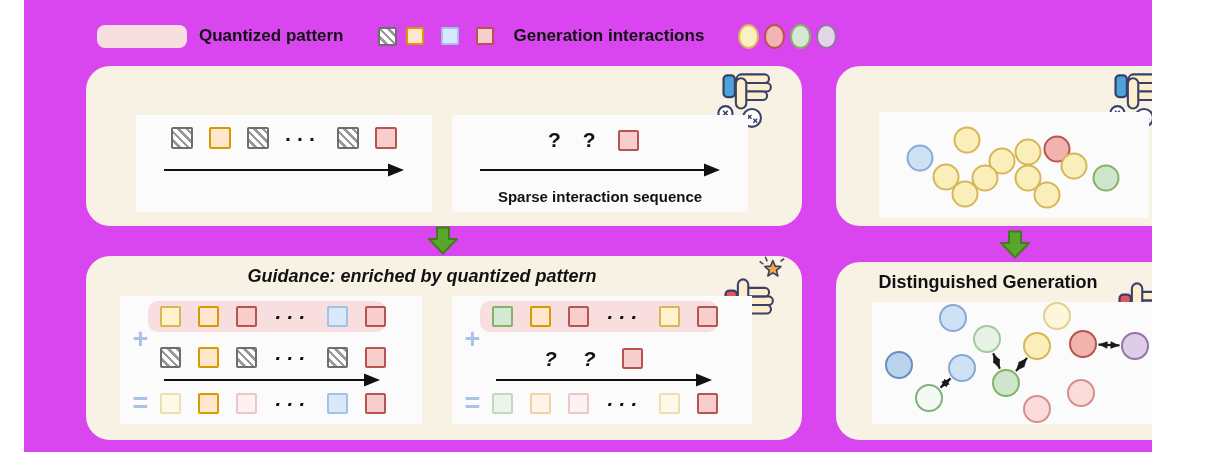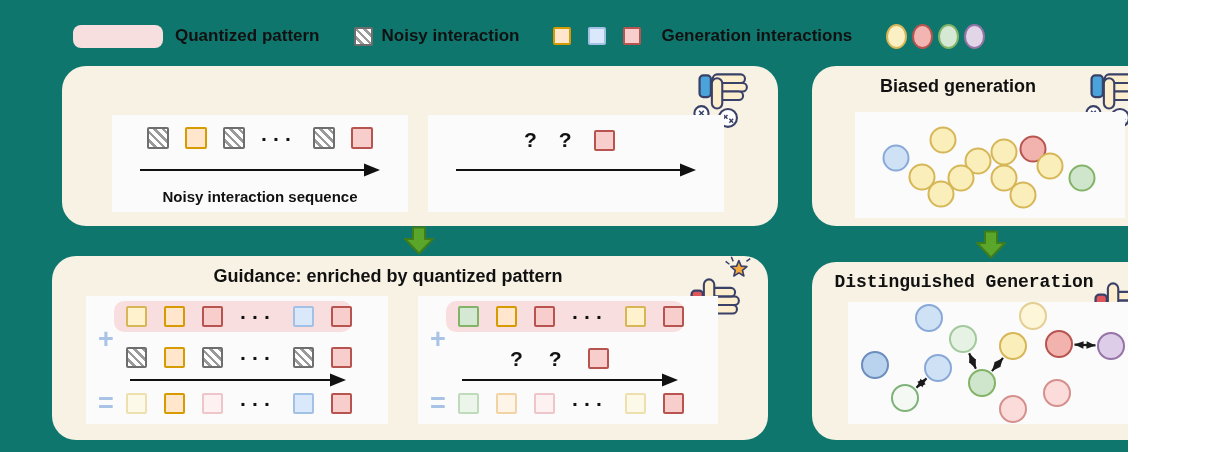--- a/index.html
+++ b/index.html
@@ -1,44 +1,44 @@
 <!DOCTYPE html>
 <html><head>
 <meta charset="utf-8">
 <style>
   html,body { margin:0; padding:0; background:#ffffff; }
   * { box-sizing:border-box; }
   .canvas {
-    position:relative; width:1128px; height:452px; background:#0f766e;
-    font-family:"Liberation Sans", sans-serif; color:#111; overflow:hidden;
+    position:relative; width:1128px; height:452px; background:#d946ef;
+    font-family:"Liberation Sans", sans-serif; color:#111; overflow:hidden;margin-left:24px;
   }
 
   
   .legend { position:absolute; left:73px; top:20px; height:32px; display:flex; align-items:center; }
   .legend-label { font-weight:700; font-size:17px; white-space:nowrap; }
   .swatch-quantized { width:90px; height:23px; border-radius:8px; background:#f8dfdf; margin-right:12px; }
   .mr-big { margin-right:34px; }
   .legend .sq { margin-right:9px; }
   .swatch-squares { display:flex; gap:8px; margin-right:11px; }
   .swatch-circles { display:flex; gap:5px; margin-right:12px; }
   .gc-ell { width:21px; height:25px; border-radius:50%; border:2px solid; }
   .gc-ell.yellow { background:#fbf0c4; border-color:#d6b656; }
   .gc-ell.red    { background:#f2b5b1; border-color:#b85450; }
   .gc-ell.green  { background:#d5e8d4; border-color:#82b366; }
   .gc-ell.purple { background:#e1d5e7; border-color:#9673a6; }
 
   
   .panel { position:absolute; background:#f7f2e3; border-radius:24px; }
   .panel-tl { left:62px;  top:66px;  width:716px; height:160px; }
-  .panel-bl { left:52px;  top:256px; width:716px; height:184px; }
+  .panel-bl { left:62px;  top:256px; width:716px; height:184px;font-style:italic; }
   .panel-tr { left:812px; top:66px;  width:356px; height:160px; }
   .panel-br { left:812px; top:262px; width:356px; height:178px; }
   .panel-title { position:absolute; top:10px; left:0; width:100%; text-align:center;
                  font-weight:700; font-size:18px; }
-  .panel-br .panel-title { padding-right:52px;font-family:Liberation Mono, monospace; }
+  .panel-br .panel-title { padding-right:52px; }
   .panel-tr .panel-title { padding-right:64px; }
   .panel-bl .panel-title { padding-right:44px; }
   .thumb-icon { position:absolute; }
 
   .white-box { position:absolute; background:#fbfbfb; }
 
   
   .box-noisy  { left:50px;  top:49px; width:296px; height:97px; }
   .box-sparse { left:366px; top:49px; width:296px; height:97px; }
   .seq-row { position:absolute; top:12px; left:0; width:100%; display:flex; gap:16px;
@@ -97,21 +97,20 @@
 </head>
 <body>
 
 <div class="canvas">
 
   <div class="legend">
     <span class="swatch-quantized"></span>
     <span class="legend-label mr-big">Quantized pattern</span>
 
     <span class="sq sq-noisy" style="width:19px;height:19px;"></span>
-    <span class="legend-label mr-big">Noisy interaction</span>
 
     <span class="swatch-squares">
       <span class="sq sq-orange" style="width:18px;height:18px;"></span>
       <span class="sq sq-blue" style="width:18px;height:18px;"></span>
       <span class="sq sq-red" style="width:18px;height:18px;"></span>
     </span>
     <span class="legend-label mr-big">Generation interactions</span>
 
     <span class="swatch-circles">
       <span class="gc-ell yellow"></span>
@@ -140,33 +139,33 @@
           <span class="sq sq-orange"></span>
           <span class="sq sq-noisy"></span>
           <span class="seq-dots">···</span>
           <span class="sq sq-noisy"></span>
           <span class="sq sq-red"></span>
         </div>
       <svg class="harrow" width="240" height="16" viewBox="0 0 240 16">
         <line x1="0" y1="8" x2="225" y2="8" stroke="#111" stroke-width="2.2"></line>
         <polygon points="224,1.5 240,8 224,14.5" fill="#111"></polygon>
       </svg>
-      <div class="seq-label">Noisy interaction sequence</div>
     </div>
 
     <div class="white-box box-sparse">
       <div class="qrow-tl">
           <span class="seq-q">?</span>
           <span class="seq-q">?</span>
           <span class="sq sq-red"></span>
         </div>
       <svg class="harrow" width="240" height="16" viewBox="0 0 240 16">
         <line x1="0" y1="8" x2="225" y2="8" stroke="#111" stroke-width="2.2"></line>
         <polygon points="224,1.5 240,8 224,14.5" fill="#111"></polygon>
       </svg>
+      <div class="seq-label">Sparse interaction sequence</div>
     </div>
   </div>
 
   <svg class="garrow garrow-left" width="32" height="29" viewBox="0 0 32 29">
     <polygon points="10,1.5 22,1.5 22,13 30,13 16,27.5 2,13 10,13" fill="#5aa62b" stroke="#3f7d1a" stroke-width="2" stroke-linejoin="round"></polygon>
   </svg>
   <svg class="garrow garrow-right" width="32" height="29" viewBox="0 0 32 29">
     <polygon points="10,1.5 22,1.5 22,13 30,13 16,27.5 2,13 10,13" fill="#5aa62b" stroke="#3f7d1a" stroke-width="2" stroke-linejoin="round"></polygon>
   </svg>
 
@@ -242,21 +241,20 @@
           <span class="sq sq-orange_f"></span>
           <span class="sq sq-pink_f"></span>
           <span class="seq-dots">···</span>
           <span class="sq sq-yellow_f"></span>
           <span class="sq sq-red"></span>
         </div>
     </div>
   </div>
 
   <div class="panel panel-tr">
-    <div class="panel-title">Biased generation</div>
     <svg class="thumb-icon" style="right:14px; top:4px;" width="70" height="58" viewBox="0 0 74 60">
       <rect x="8" y="5" width="12" height="23" rx="4" fill="#4ba3dc" stroke="#3a4168" stroke-width="2.4"></rect>
       <rect x="22" y="4" width="34" height="9" rx="4.5" fill="#fdeecd" stroke="#3a4168" stroke-width="2.2"></rect>
       <rect x="26" y="13" width="32" height="9" rx="4.5" fill="#fdeecd" stroke="#3a4168" stroke-width="2.2"></rect>
       <rect x="26" y="22" width="28" height="9" rx="4.5" fill="#fdeecd" stroke="#3a4168" stroke-width="2.2"></rect>
       <rect x="21" y="8" width="11" height="32" rx="5.5" fill="#fdeecd" stroke="#3a4168" stroke-width="2.2"></rect>
       <circle cx="10" cy="45" r="7.5" fill="#ffffff" stroke="#3a4168" stroke-width="2.2"></circle>
       <path d="M7.5,42.5 l5,5 M12.5,42.5 l-5,5" stroke="#3a4168" stroke-width="1.6"></path>
       <circle cx="38" cy="50" r="9.5" fill="#ffffff" stroke="#3a4168" stroke-width="2.2"></circle>
       <path d="M33.5,47 l4,4 M37.5,47 l-4,4 M39.5,51 l4,4 M43.5,51 l-4,4" stroke="#3a4168" stroke-width="1.5"></path>

